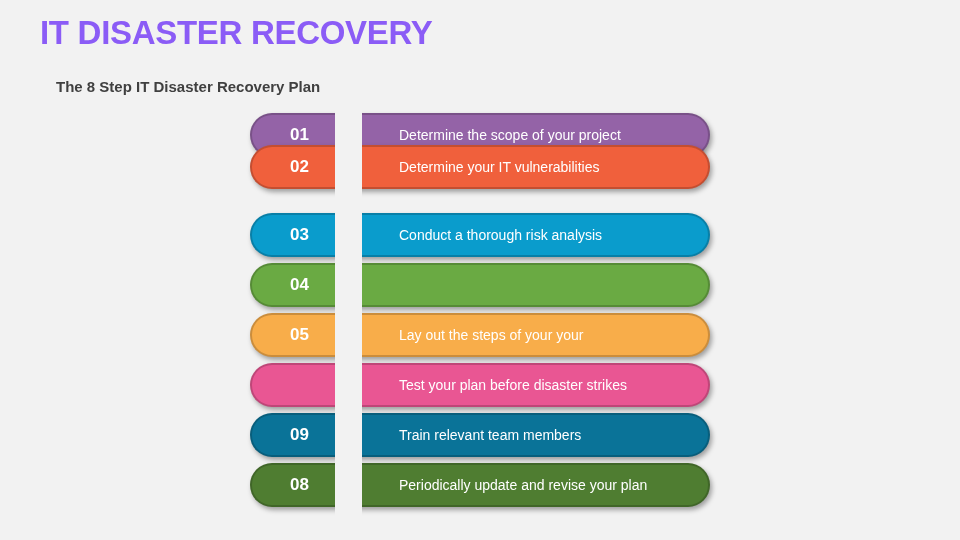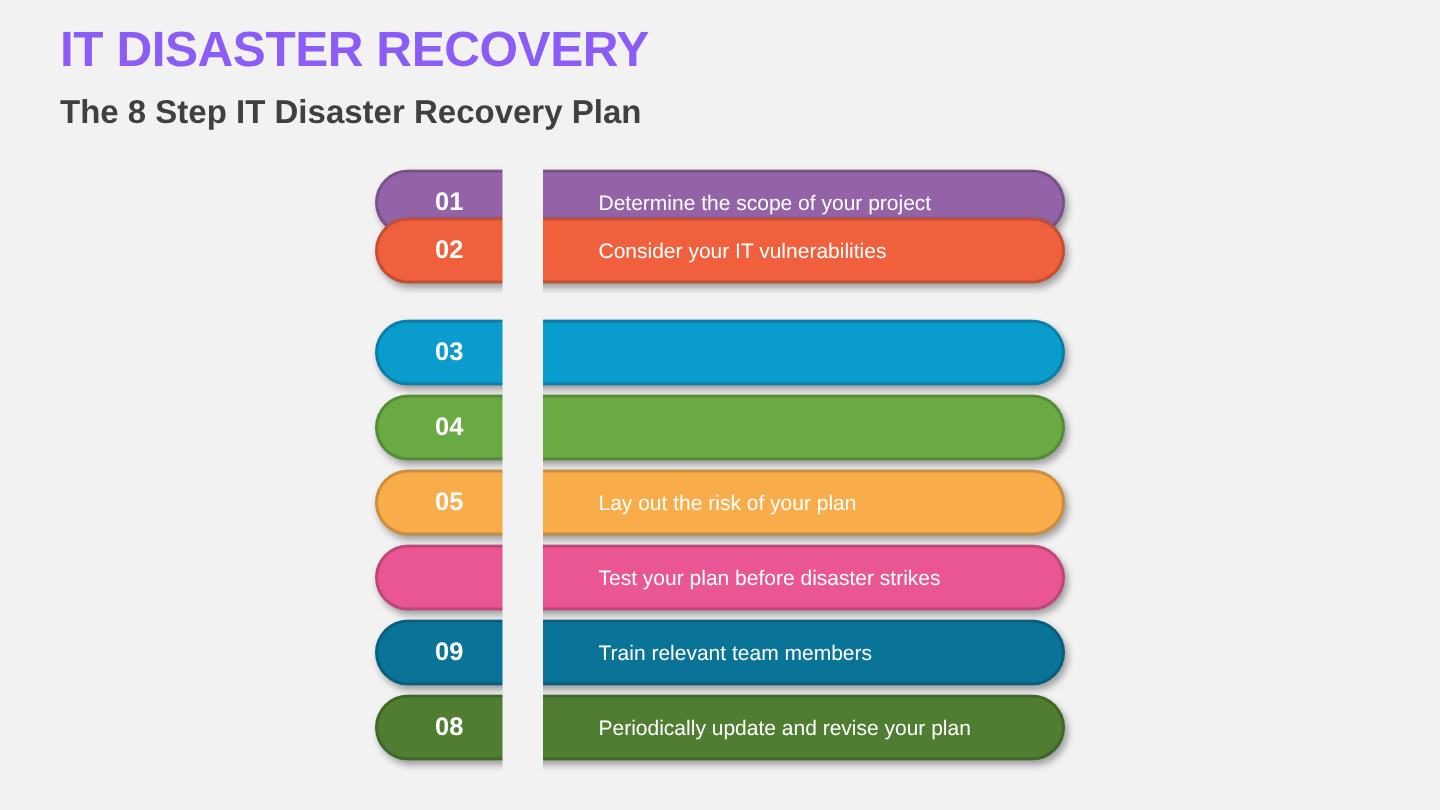--- a/index.html
+++ b/index.html
@@ -1,48 +1,49 @@
 <!DOCTYPE html>
 <html><head>
 <meta charset="utf-8">
 <style>
   html,body{margin:0;padding:0;}
   body{width:960px;height:540px;background:#f2f2f2;position:relative;overflow:hidden;font-family:"Liberation Sans","DejaVu Sans",sans-serif;}
   .title{position:absolute;left:40px;top:14px;font-size:33px;font-weight:bold;color:#8b5cf6;letter-spacing:-0.3px;margin:0;}
-  .subtitle{position:absolute;left:40px;top:62px;font-size:22px;color:#404040;margin:0;}
+  .subtitle{position:absolute;left:40px;top:62px;font-size:15px;color:#404040;margin:16px;}
   .list{position:absolute;left:250px;top:113px;width:460px;}
   .row{position:absolute;left:0;width:460px;height:44px;border-radius:22px;box-sizing:border-box;border:2px solid rgba(0,0,0,0.18);box-shadow:2px 3px 5px rgba(0,0,0,0.35);}
   .num{position:absolute;left:0;width:95px;top:0;height:32px;line-height:40px;text-align:center;color:#fff;font-weight:bold;font-size:17px;}
   .label{position:absolute;left:147px;top:0;height:57px;line-height:40px;color:#fff;font-size:14px;white-space:nowrap;}
   .gap{position:absolute;left:335px;top:105px;width:27px;height:420px;background:#f2f2f2;}
 </style>
 </head>
 <body>
 
 <h1 class="title">IT DISASTER RECOVERY</h1>
 <h2 class="subtitle">The 8 Step IT Disaster Recovery Plan</h2>
 
 <div class="list">
   <div class="row" style="top: 0px; background: rgb(148, 99, 167);">
     <span class="num">01</span>
     <span class="label">Determine the scope of your project</span>
   </div>
   <div class="row" style="top: 32px; background: rgb(240, 96, 60);">
     <span class="num">02</span>
-    <span class="label">Consider your IT vulnerabilities</span>
+    <span class="label">Determine your IT vulnerabilities</span>
   </div>
   <div class="row" style="top: 100px; background: rgb(10, 156, 204);">
     <span class="num">03</span>
+    <span class="label">Conduct a thorough risk analysis</span>
   </div>
   <div class="row" style="top: 150px; background: rgb(106, 170, 67);">
     <span class="num">04</span>
   </div>
   <div class="row" style="top: 200px; background: rgb(248, 173, 74);">
     <span class="num">05</span>
-    <span class="label">Lay out the risk of your plan</span>
+    <span class="label">Lay out the steps of your your</span>
   </div>
   <div class="row" style="top: 250px; background: rgb(233, 86, 147);">
     <span class="label">Test your plan before disaster strikes</span>
   </div>
   <div class="row" style="top: 300px; background: rgb(10, 115, 152);">
     <span class="num">09</span>
     <span class="label">Train relevant team members</span>
   </div>
   <div class="row" style="top: 350px; background: rgb(79, 125, 49);">
     <span class="num">08</span>

